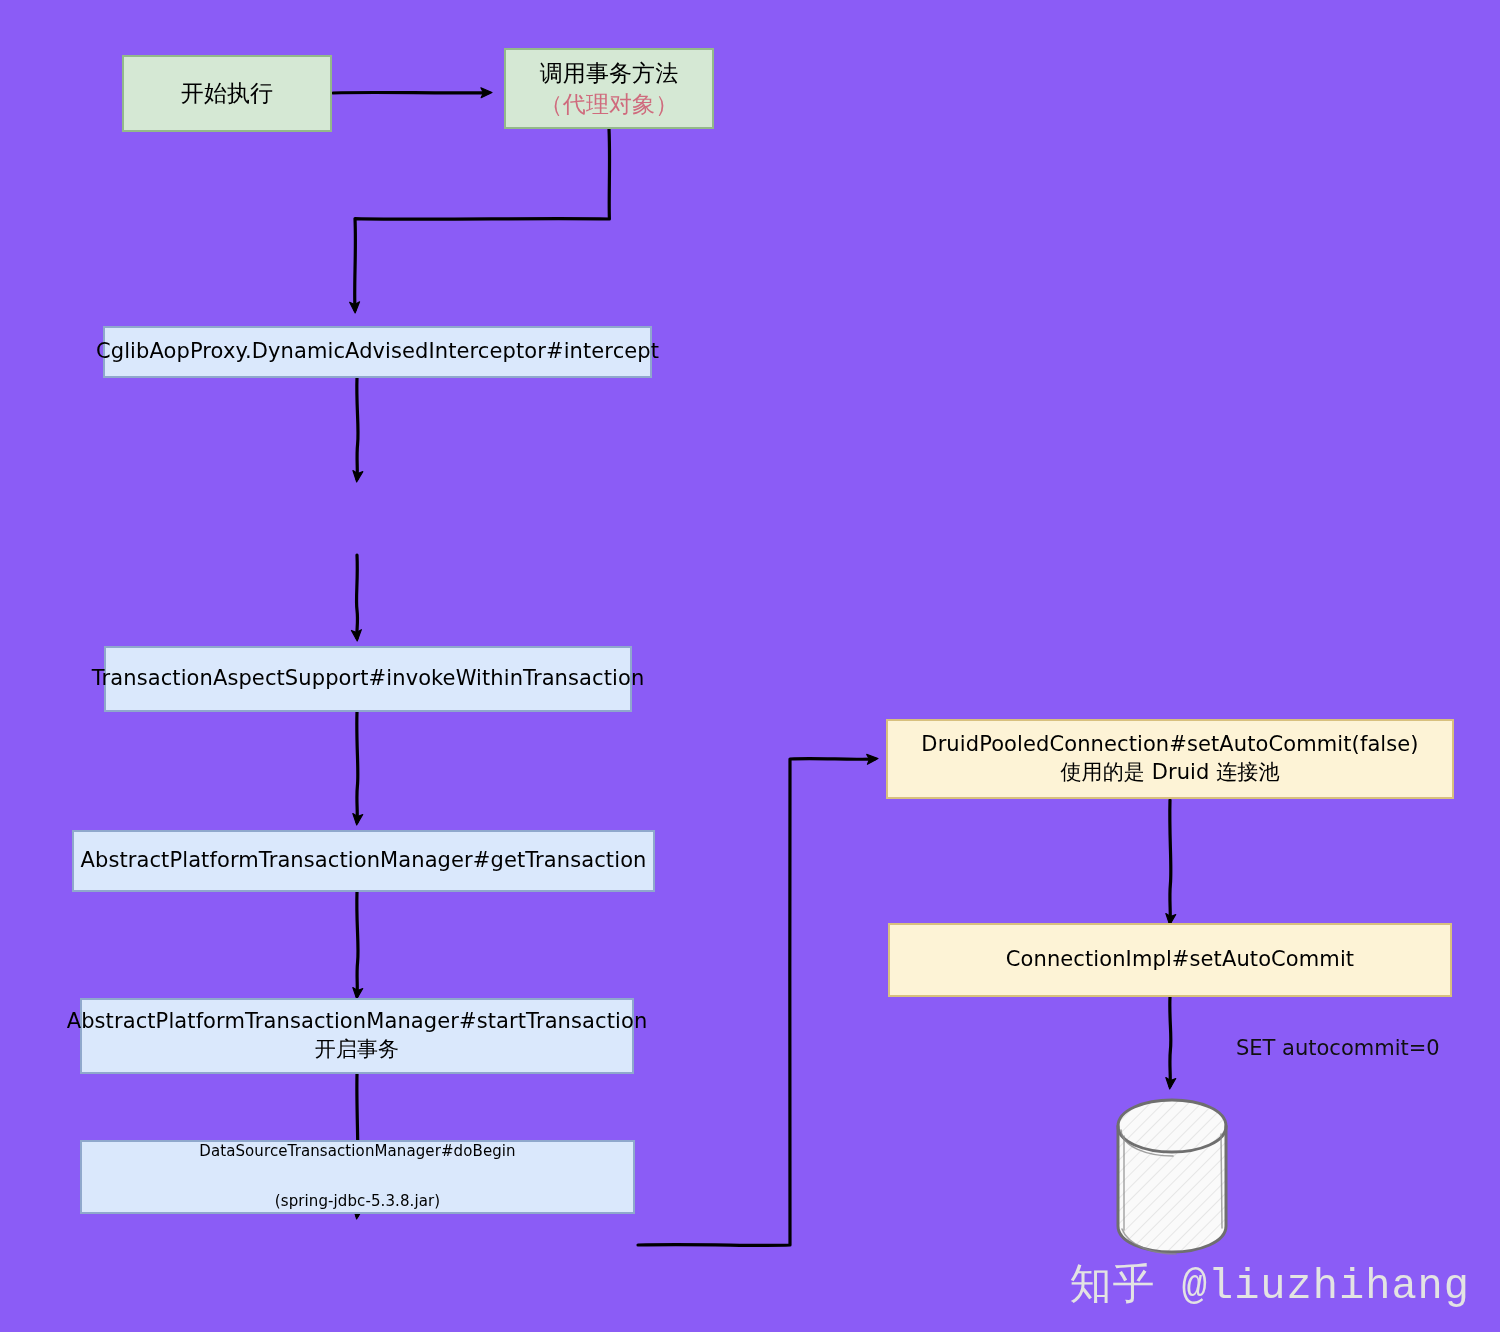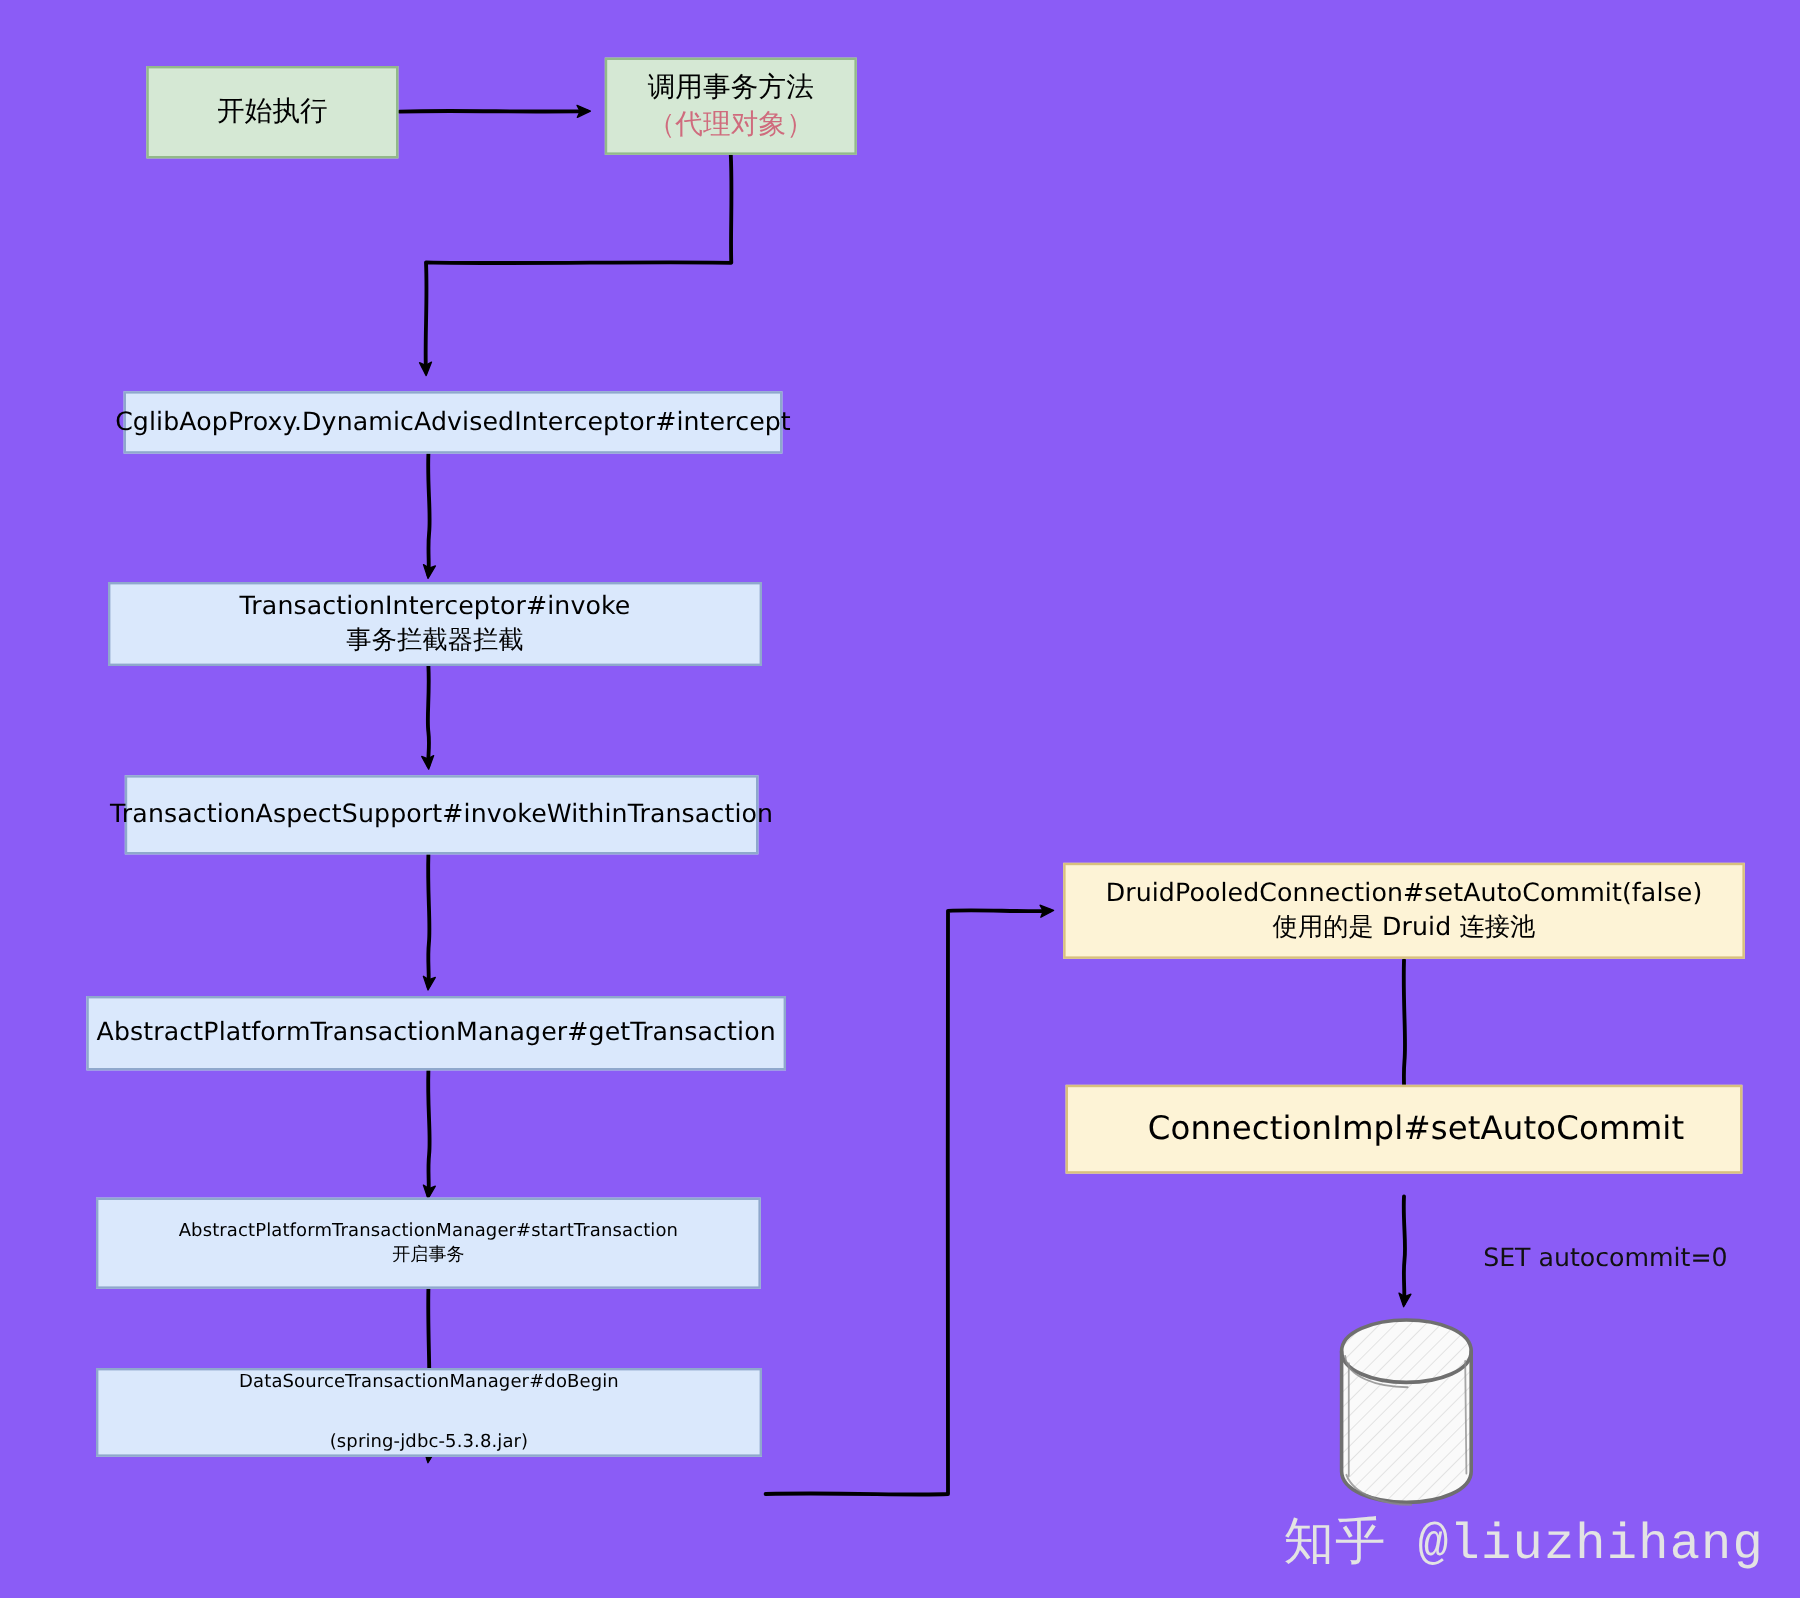--- a/index.html
+++ b/index.html
@@ -138,49 +138,45 @@
 
   <div class="node green" style="left:504px; top:48px; width:210px; height:81px; font-size:23px;">
     <span class="l1">调用事务方法</span>
     <span class="l2 accent-rose">（代理对象）</span>
   </div>
 
   <div class="node blue" style="left:83px; top:326px; width:549px; height:52px; font-size:21px;margin-left:20px;">
     <span class="l1">CglibAopProxy.DynamicAdvisedInterceptor#intercept</span>
   </div>
 
-  <div class="node blue" style="left:90px; top:485px; width:545px; height:70px; font-size:21px;">
-    <span class="l1">TransactionInterceptor#invoke</span>
-    <span class="l2">事务拦截器拦截</span>
-  </div>
 
   <div class="node blue" style="left:92px; top:646px; width:528px; height:66px; font-size:21px;margin-left:12px;">
     <span class="l1">TransactionAspectSupport#invokeWithinTransaction</span>
   </div>
 
   <div class="node blue" style="left:72px; top:830px; width:583px; height:62px; font-size:21px;">
     <span class="l1">AbstractPlatformTransactionManager#getTransaction</span>
   </div>
 
-  <div class="node blue" style="left:80px; top:998px; width:554px; height:76px; font-size:15px;">
+  <div class="node blue" style="left:80px; top:998px; width:554px; height:76px; font-size:21px;">
     <span class="l1">AbstractPlatformTransactionManager#startTransaction</span>
     <span class="l2">开启事务</span>
   </div>
 
   <div class="node blue" style="left:80px; top:1140px; width:555px; height:74px; font-size:15px;justify-content:space-between;">
     <span class="l1">DataSourceTransactionManager#doBegin</span>
     <span class="l2">(spring-jdbc-5.3.8.jar)</span>
   </div>
 
   <div class="node yellow" style="left:886px; top:719px; width:568px; height:80px; font-size:21px;">
     <span class="l1">DruidPooledConnection#setAutoCommit(false)</span>
     <span class="l2">使用的是 Druid 连接池</span>
   </div>
 
-  <div class="node yellow" style="left:888px; top:904px; width:564px; height:74px; font-size:27px;padding-left:20px;">
+  <div class="node yellow" style="left:888px; top:923px; width:564px; height:74px; font-size:21px;padding-left:20px;">
     <span class="l1">ConnectionImpl#setAutoCommit</span>
   </div>
 
   <div class="edge-label" style="left:1236px; top:1036px;">SET autocommit=0</div>
 
   <div id="watermark">知乎 @liuzhihang</div>
 
 </div>
 
 </body></html>

